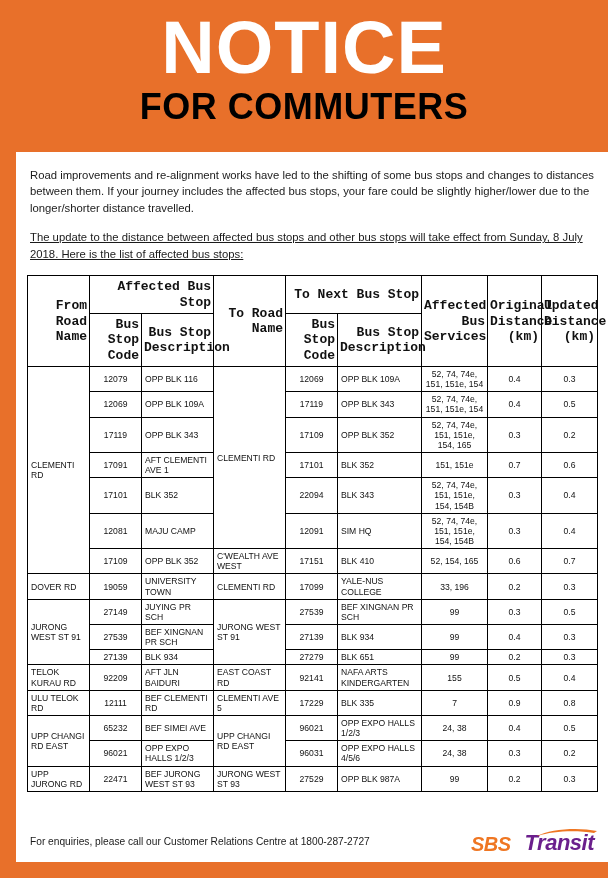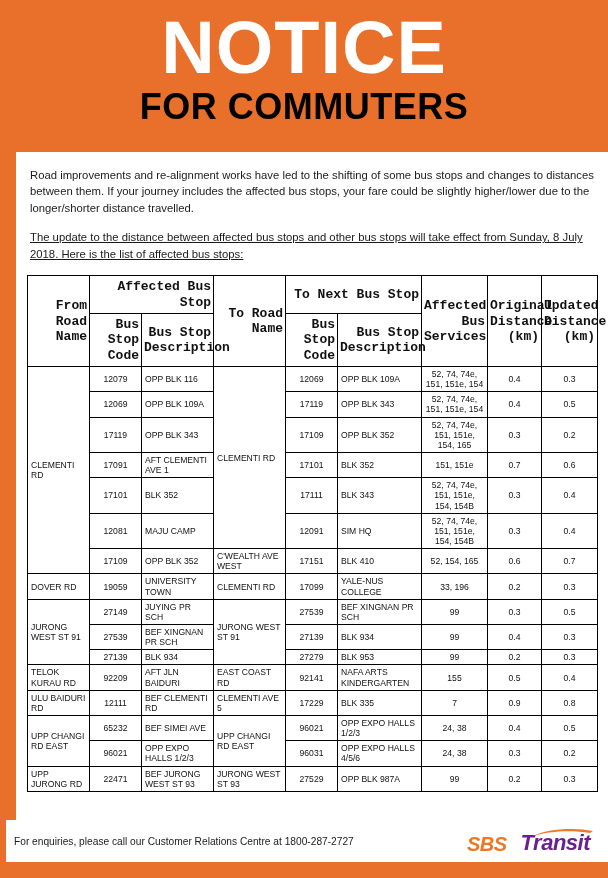--- a/index.html
+++ b/index.html
@@ -108,29 +108,29 @@
   col.w4 { width: 72px; }
   col.w5 { width: 52px; }
   col.w6 { width: 84px; }
   col.w7 { width: 66px; }
   col.w8 { width: 54px; }
   col.w9 { width: 56px; }
 
   
   .footer {
     position: absolute;
-    left: 6px;
+    left: 16px;
     top: 820px;
     width: 592px;
     height: 42px;
     background: #ffffff;
     display: flex;
     align-items: center;
     justify-content: space-between;
-    padding: 0 8px;
+    padding: 0 14px;
     box-sizing: border-box;
   }
   .enquiry {
     font-size: 10.2px;
     color: #1b1b1b;
   }
   .logo {
     display: flex;
     align-items: flex-end;
     position: relative;
@@ -254,21 +254,21 @@
               <td class="l">AFT CLEMENTI AVE 1</td>
               <td class="c">17101</td>
               <td class="l">BLK 352</td>
               <td class="c">151, 151e</td>
               <td class="c">0.7</td>
               <td class="c">0.6</td>
             </tr>
             <tr>
               <td class="c">17101</td>
               <td class="l">BLK 352</td>
-              <td class="c">17111</td>
+              <td class="c">22094</td>
               <td class="l">BLK 343</td>
               <td class="c">52, 74, 74e, 151, 151e, 154, 154B</td>
               <td class="c">0.3</td>
               <td class="c">0.4</td>
             </tr>
             <tr>
               <td class="c">12081</td>
               <td class="l">MAJU CAMP</td>
               <td class="c">12091</td>
               <td class="l">SIM HQ</td>
@@ -314,38 +314,38 @@
               <td class="c">27139</td>
               <td class="l">BLK 934</td>
               <td class="c">99</td>
               <td class="c">0.4</td>
               <td class="c">0.3</td>
             </tr>
             <tr>
               <td class="c">27139</td>
               <td class="l">BLK 934</td>
               <td class="c">27279</td>
-              <td class="l">BLK 953</td>
+              <td class="l">BLK 651</td>
               <td class="c">99</td>
               <td class="c">0.2</td>
               <td class="c">0.3</td>
             </tr>
             <tr>
               <td class="l">TELOK KURAU RD</td>
               <td class="c">92209</td>
               <td class="l">AFT JLN BAIDURI</td>
               <td class="l">EAST COAST RD</td>
               <td class="c">92141</td>
               <td class="l">NAFA ARTS KINDERGARTEN</td>
               <td class="c">155</td>
               <td class="c">0.5</td>
               <td class="c">0.4</td>
             </tr>
             <tr>
-              <td class="l">ULU BAIDURI RD</td>
+              <td class="l">ULU TELOK RD</td>
               <td class="c">12111</td>
               <td class="l">BEF CLEMENTI RD</td>
               <td class="l">CLEMENTI AVE 5</td>
               <td class="c">17229</td>
               <td class="l">BLK 335</td>
               <td class="c">7</td>
               <td class="c">0.9</td>
               <td class="c">0.8</td>
             </tr>
             <tr>

